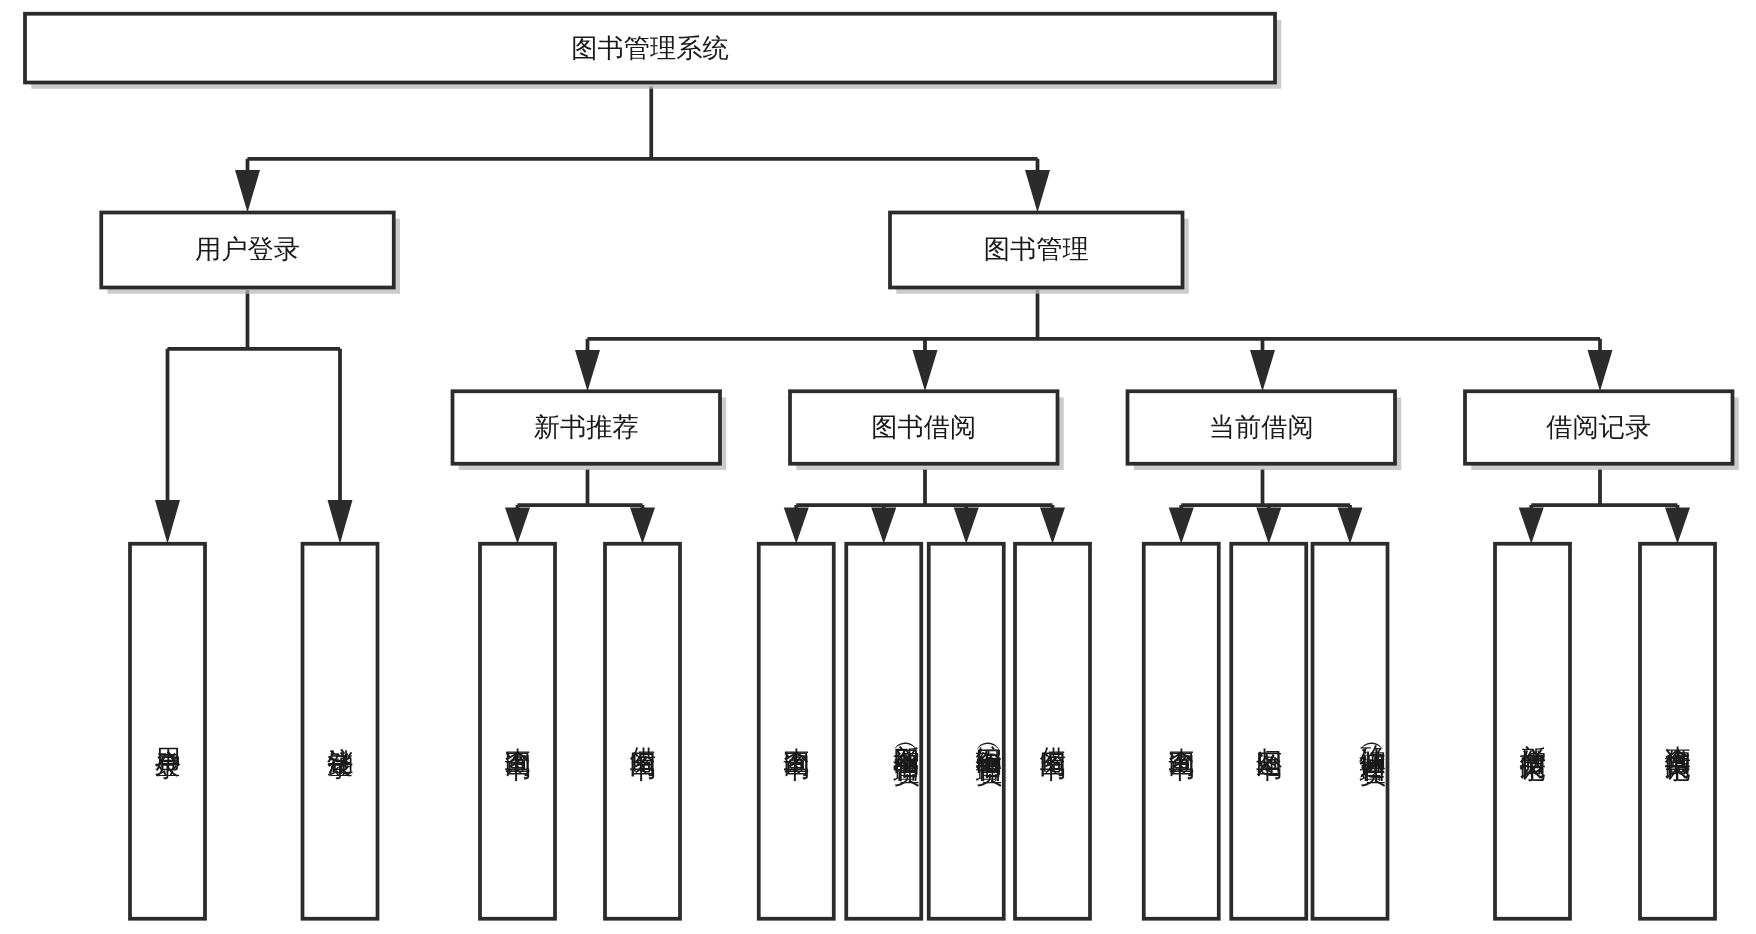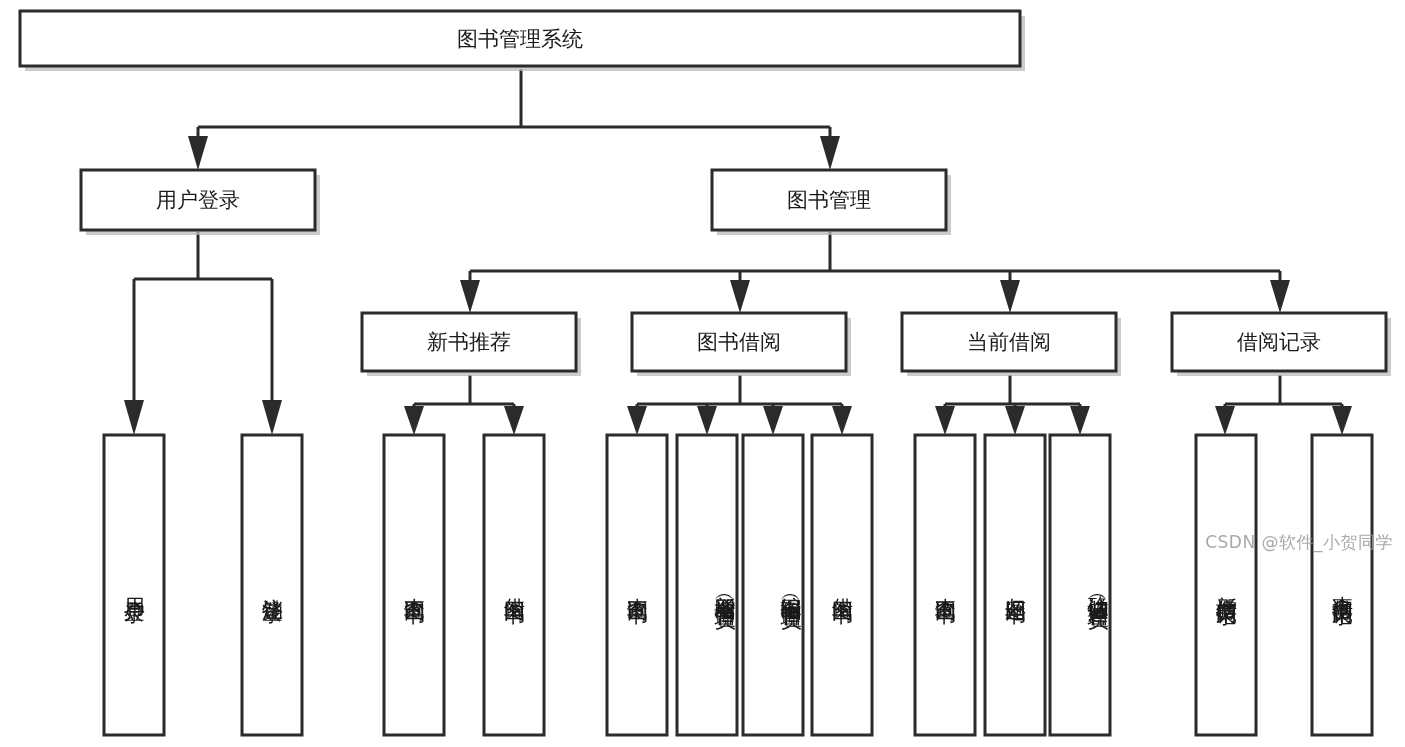--- a/index.html
+++ b/index.html
@@ -225,15 +225,14 @@
   <div class="leaf-label-wrap" style="left:743px; top:435px; width:60px; height:300px; align-items:flex-start; padding-top:6px; box-sizing:border-box;">编辑图书（管理员）</div>
   <div class="leaf-label-wrap" style="left:812px; top:435px; width:60px; height:300px;">借阅图书</div>
 
   <div class="leaf-label-wrap" style="left:915px; top:435px; width:60px; height:300px;">查询图书</div>
   <div class="leaf-label-wrap" style="left:985px; top:435px; width:60px; height:300px;">归还图书</div>
   <div class="leaf-label-wrap" style="left:1050px; top:435px; width:60px; height:300px; align-items:flex-start; padding-top:6px; box-sizing:border-box;">确认归还（管理员）</div>
 
   <div class="leaf-label-wrap" style="left:1196px; top:435px; width:60px; height:300px;">新增借阅记录</div>
   <div class="leaf-label-wrap" style="left:1312px; top:435px; width:60px; height:300px;">查询借阅记录</div>
 
-  <div class="watermark">CSDN @软件_小贺同学</div>
 
 </div>
 
 </body></html>

